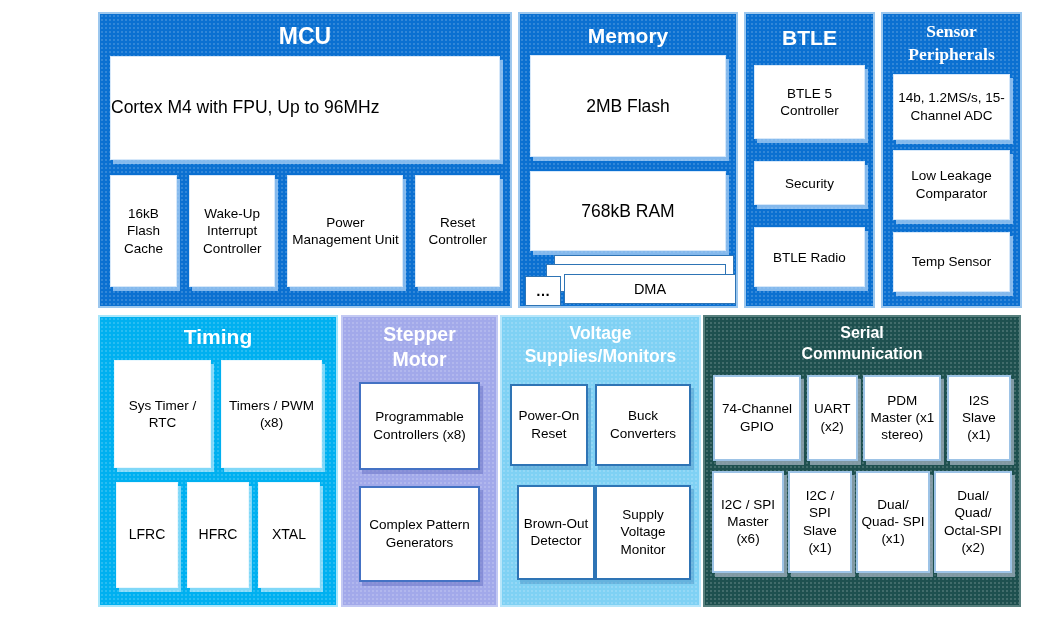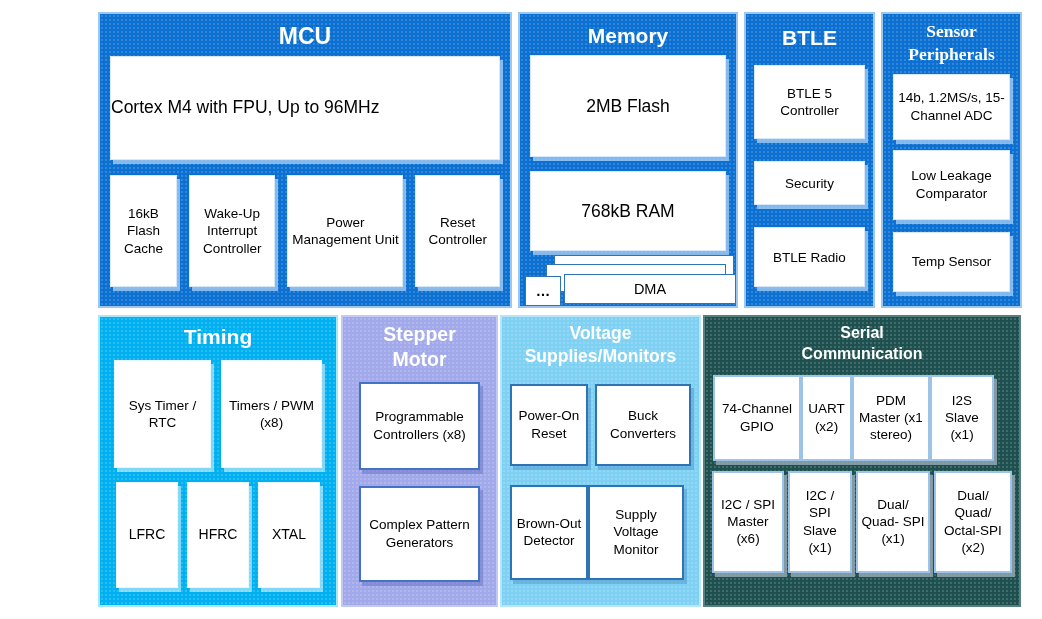--- a/index.html
+++ b/index.html
@@ -78,27 +78,27 @@
   .tim-row2 .wbox{width:62px;font-size:14px;}
 
   #stepper{left:341px;top:315px;width:157px;height:292px;padding-top:5px;}
   #stepper .title{font-size:19.5px;max-width:95px;}
   .step-1{margin:9px 16px 0;height:88px;}
   .step-2{margin:16px 16px 0;height:96px;}
 
   #voltage{left:500px;top:315px;width:201px;height:292px;padding-top:5px;}
   #voltage .title{font-size:17.5px;}
   .vol-row1{display:flex;justify-content:space-between;margin:16px 8px 0;height:82px;}
-  .vol-row2{display:flex;justify-content:flex-start;margin:19px 8px 0;height:95px;}
+  .vol-row2{display:flex;justify-content:flex-end;margin:19px 8px 0;height:95px;}
   .vol-row1 .wbox:nth-child(1),.vol-row2 .wbox:nth-child(1){width:78px;}
   .vol-row1 .wbox:nth-child(2),.vol-row2 .wbox:nth-child(2){width:96px;}
 
   #serial{left:703px;top:315px;width:318px;height:292px;padding-top:6px;}
   #serial .title{font-size:16px;max-width:160px;}
-  .ser-row1{display:flex;justify-content:flex-start;margin:10px 8px 0;height:86px;}
+  .ser-row1{display:flex;justify-content:space-between;margin:10px 8px 0;height:86px;}
   .ser-row1 .wbox:nth-child(1){width:88px;}
   .ser-row1 .wbox:nth-child(2){width:51px;}
   .ser-row1 .wbox:nth-child(3){width:78px;}
   .ser-row1 .wbox:nth-child(4){width:64px;}
   .ser-row2{display:flex;justify-content:space-between;margin:10px 7px 0;height:102px;}
   .ser-row2 .wbox:nth-child(1){width:72px;}
   .ser-row2 .wbox:nth-child(2){width:64px;}
   .ser-row2 .wbox:nth-child(3){width:74px;}
   .ser-row2 .wbox:nth-child(4){width:78px;}
 </style>

